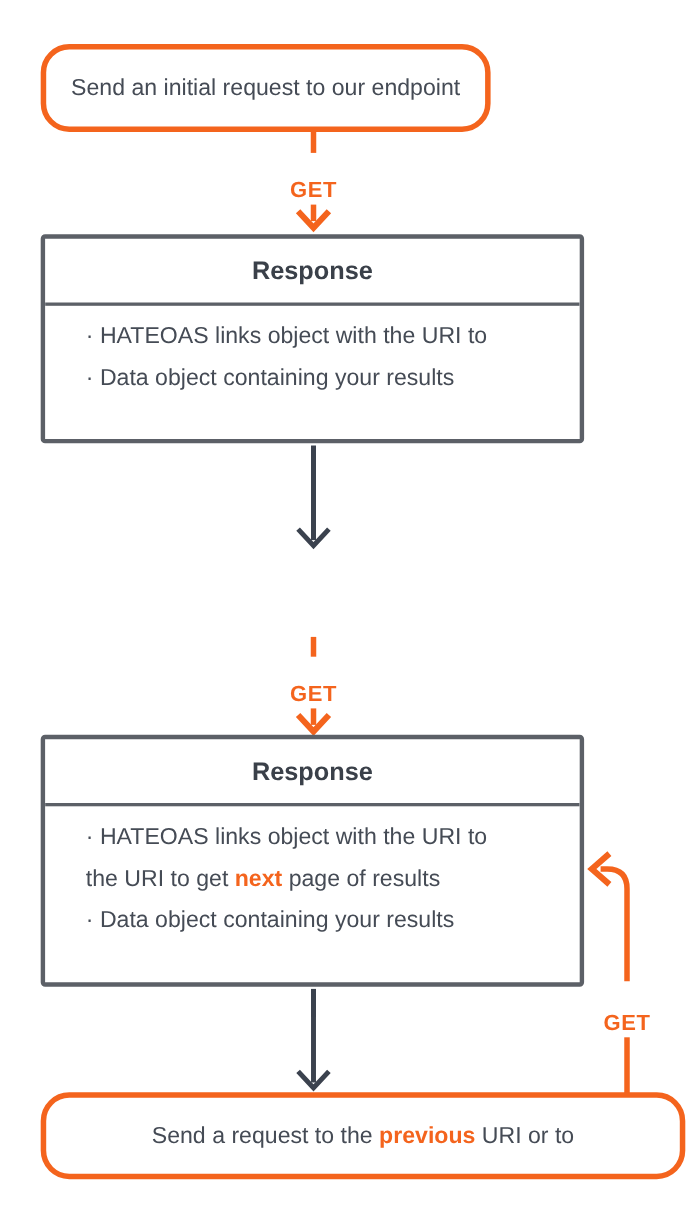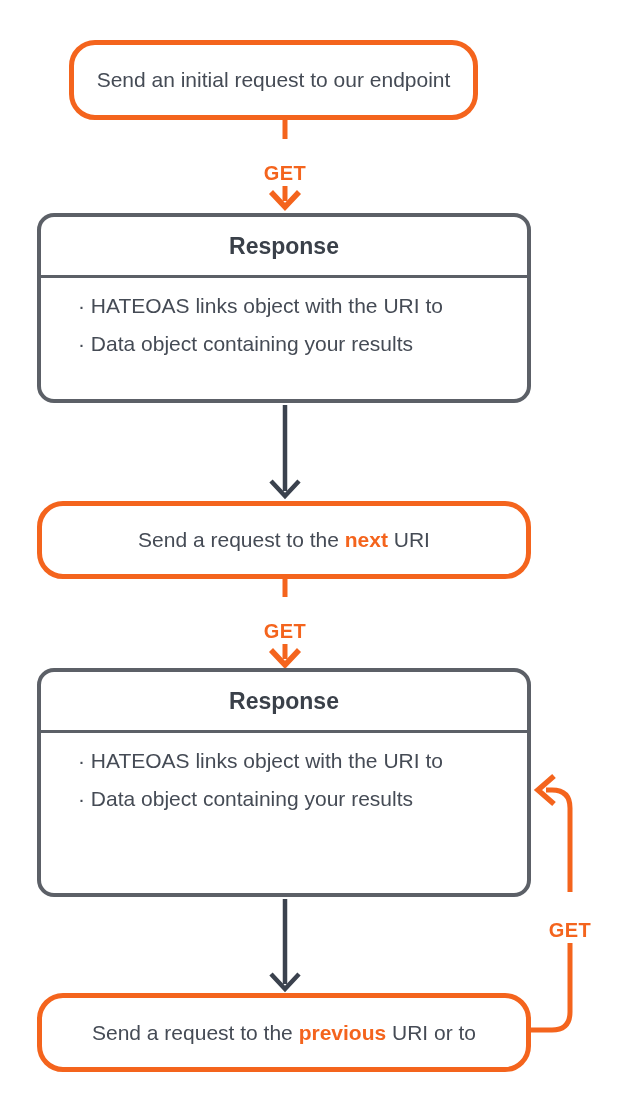--- a/index.html
+++ b/index.html
@@ -27,21 +27,21 @@
   .box{position:absolute;background:var(--background);box-sizing:border-box;}
   .action{
     border:5px solid var(--orange);
     border-radius:26px;
     display:flex;flex-direction:column;align-items:center;justify-content:center;
     text-align:center;
     font-size:21px;line-height:38px;color:var(--text);
   }
   .response{
     border:4px solid var(--border_gray);
-    border-radius:17px;
+    border-radius:4px;
     overflow:hidden;
   }
   .response-title{
     height:58px;
     display:flex;align-items:center;justify-content:center;
     font-weight:700;font-size:23px;color:var(--title);
     border-bottom:3px solid var(--border_gray);
   }
   .response-body{
     padding:9px 4px 0 37px;
@@ -51,25 +51,25 @@
   .get-label{
     position:absolute;
     transform:translateX(-50%);
     color:var(--orange);
     font-weight:700;font-size:20px;letter-spacing:0.5px;
     background:var(--background);
     padding:1px 2px;
     margin-top:21px;
   }
 
-  #box-a{left:37px;top:40px;width:409px;height:80px;margin-left:32px;}
+  #box-a{left:37px;top:40px;width:409px;height:80px;}
   #box-b{left:37px;top:213px;width:494px;height:190px;}
   #box-c{left:37px;top:501px;width:494px;height:78px;}
   #box-d{left:37px;top:668px;width:494px;height:229px;}
-  #box-e{left:37px;top:993px;width:494px;height:79px;}
+  #box-e{left:37px;top:993px;width:586px;height:79px;}
 
   #get-1{left:285px;top:140px;}
   #get-2{left:285px;top:598px;}
   #get-3{left:570px;top:897px;}
 </style>
 </head>
 <body>
 
 <div class="canvas">
 
@@ -101,30 +101,28 @@
   <div class="get-label" id="get-1">GET</div>
 
   <div class="box response" id="box-b">
     <div class="response-title">Response</div>
     <div class="response-body">
       <div><span>· HATEOAS links object with the URI to</span></div>
       <div><span>· Data object containing your results</span></div>
     </div>
   </div>
 
-  <div class="box action" id="box-c">
-    <div><span>Send a request to the </span><span class="hl">next</span><span> URI</span></div>
-  </div>
 
   <div class="get-label" id="get-2">GET</div>
 
   <div class="box response" id="box-d">
     <div class="response-title">Response</div>
     <div class="response-body">
       <div><span>· HATEOAS links object with the URI to</span></div>
+      <div><span>the URI to get </span><span class="hl">next</span><span> page of results</span></div>
       <div><span>· Data object containing your results</span></div>
     </div>
   </div>
 
   <div class="box action" id="box-e">
     <div><span>Send a request to the </span><span class="hl">previous</span><span> URI or to</span></div>
   </div>
 
   <div class="get-label" id="get-3">GET</div>
 

